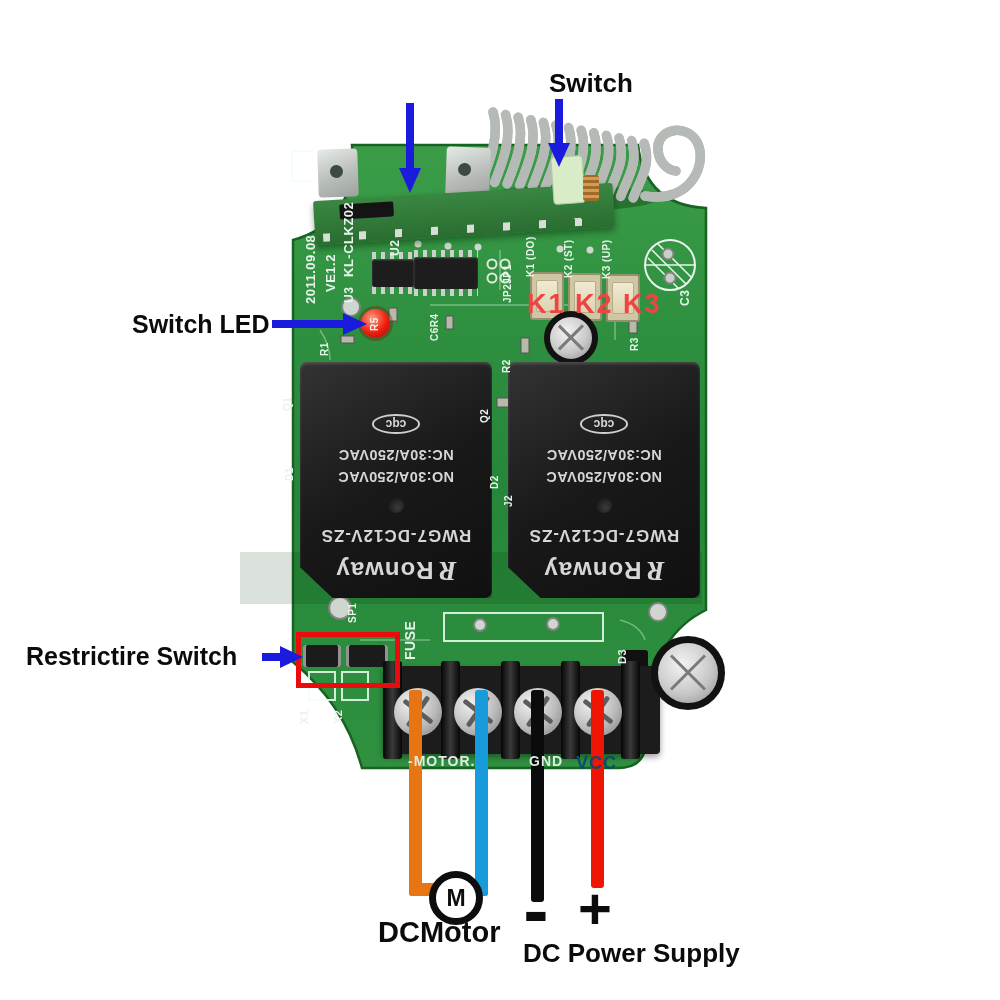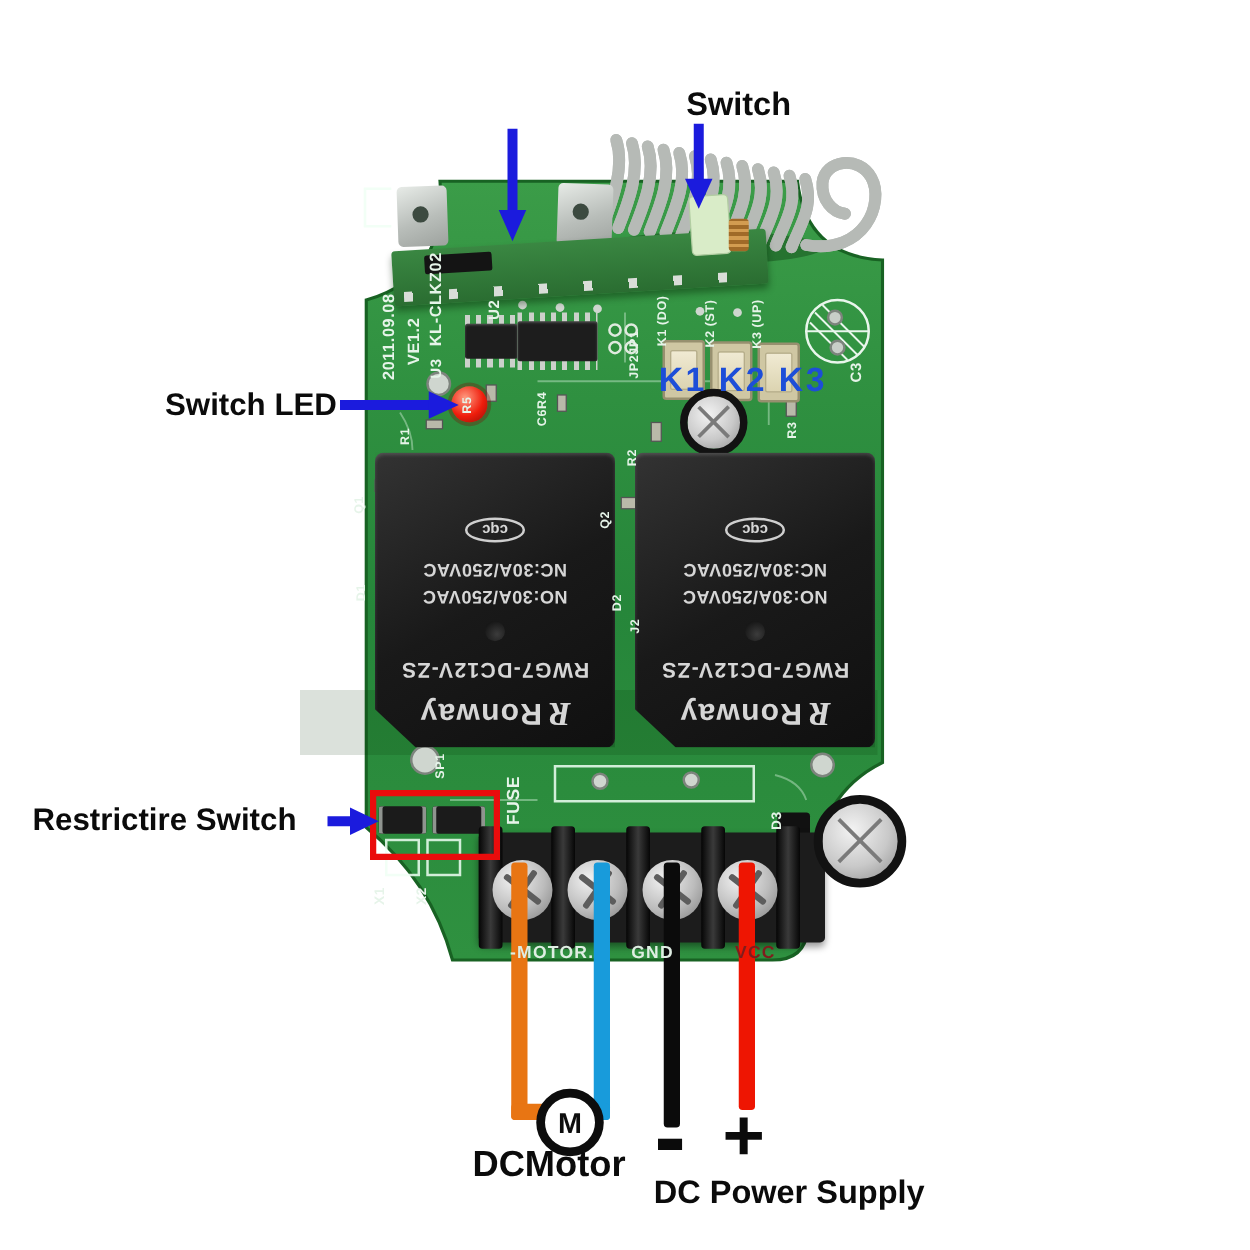--- a/index.html
+++ b/index.html
@@ -245,21 +245,21 @@
       <span>M</span>
     </div>
   <div class="sym" style="left:516px;top:872px;width:40px;font-size:76px;line-height:76px">-</div>
   <div class="sym" style="left:575px;top:880px;width:40px;font-size:58px;line-height:58px">+</div>
 
   <div class="lbl" style="left:549px;top:68px;font-size:26px">Switch</div>
   <div class="lbl" style="left:132px;top:310px;font-size:25px">Switch LED</div>
   <div class="lbl" style="left:26px;top:642px;font-size:25px">Restrictire Switch</div>
   <div class="lbl" style="left:523px;top:938px;font-size:26px">DC Power Supply</div>
   <div class="lbl" style="left:378px;top:916px;font-size:29px">DCMotor</div>
-  <div class="lbl" style="left:527px;top:289px;font-size:27px;color:#1d4ed8;letter-spacing:2px">K1 K2 K3</div>
+  <div class="lbl" style="left:527px;top:289px;font-size:27px;color:#ef4444;letter-spacing:2px">K1 K2 K3</div>
 
   <div class="vt" style="left:318px;top:289px;font-size:13px">2011.09.08</div>
   <div class="vt" style="left:338px;top:277px;font-size:13px">VE1.2</div>
   <div class="vt" style="left:356px;top:289px;font-size:12px">U3</div>
   <div class="vt" style="left:356px;top:262px;font-size:13px">KL-CLKZ02</div>
   <div class="vt" style="left:402px;top:242px;font-size:12px">U2</div>
   <div class="vt" style="left:513px;top:292px;font-size:10px">JP2JP1</div>
   <div class="vt" style="left:536px;top:266px;font-size:10px">K1 (DO)</div>
   <div class="vt" style="left:574px;top:267px;font-size:10px">K2 (ST)</div>
   <div class="vt" style="left:612px;top:268px;font-size:10px">K3 (UP)</div>
@@ -273,22 +273,22 @@
   <div class="vt" style="left:490px;top:412px;font-size:10px">Q2</div>
   <div class="vt" style="left:295px;top:470px;font-size:10px">D1</div>
   <div class="vt" style="left:500px;top:478px;font-size:10px">D2</div>
   <div class="vt" style="left:514px;top:496px;font-size:10px">J2</div>
   <div class="vt" style="left:628px;top:652px;font-size:11px">D3</div>
   <div class="vt" style="left:358px;top:612px;font-size:10px">SP1</div>
   <div class="vt" style="left:418px;top:644px;font-size:14px">FUSE</div>
   <div class="vt" style="left:310px;top:712px;font-size:11px">X1</div>
   <div class="vt" style="left:344px;top:712px;font-size:11px">X2</div>
   <div class="lbl" style="left:408px;top:753px;font-size:14px;color:#dfeee3;letter-spacing:1px">-MOTOR.</div>
-  <div class="lbl" style="left:505px;top:753px;font-size:14px;color:#dfeee3;letter-spacing:1px">GND</div>
-  <div class="lbl" style="left:588px;top:753px;font-size:14px;color:#7f1d1d;letter-spacing:1px">VCC</div>
+  <div class="lbl" style="left:529px;top:753px;font-size:14px;color:#dfeee3;letter-spacing:1px">GND</div>
+  <div class="lbl" style="left:576px;top:753px;font-size:18px;color:#0c4a6e;letter-spacing:1px">VCC</div>
 
   <div class="redbox"></div>
 
   <svg class="abs" style="left:0;top:0;pointer-events:none" width="1000" height="1000">
     <g fill="#1b1bdd">
       <g>
         <rect x="406" y="103" width="8" height="68"></rect>
         <polygon points="399,168 421,168 410,193"></polygon>
       </g>
       <g>

